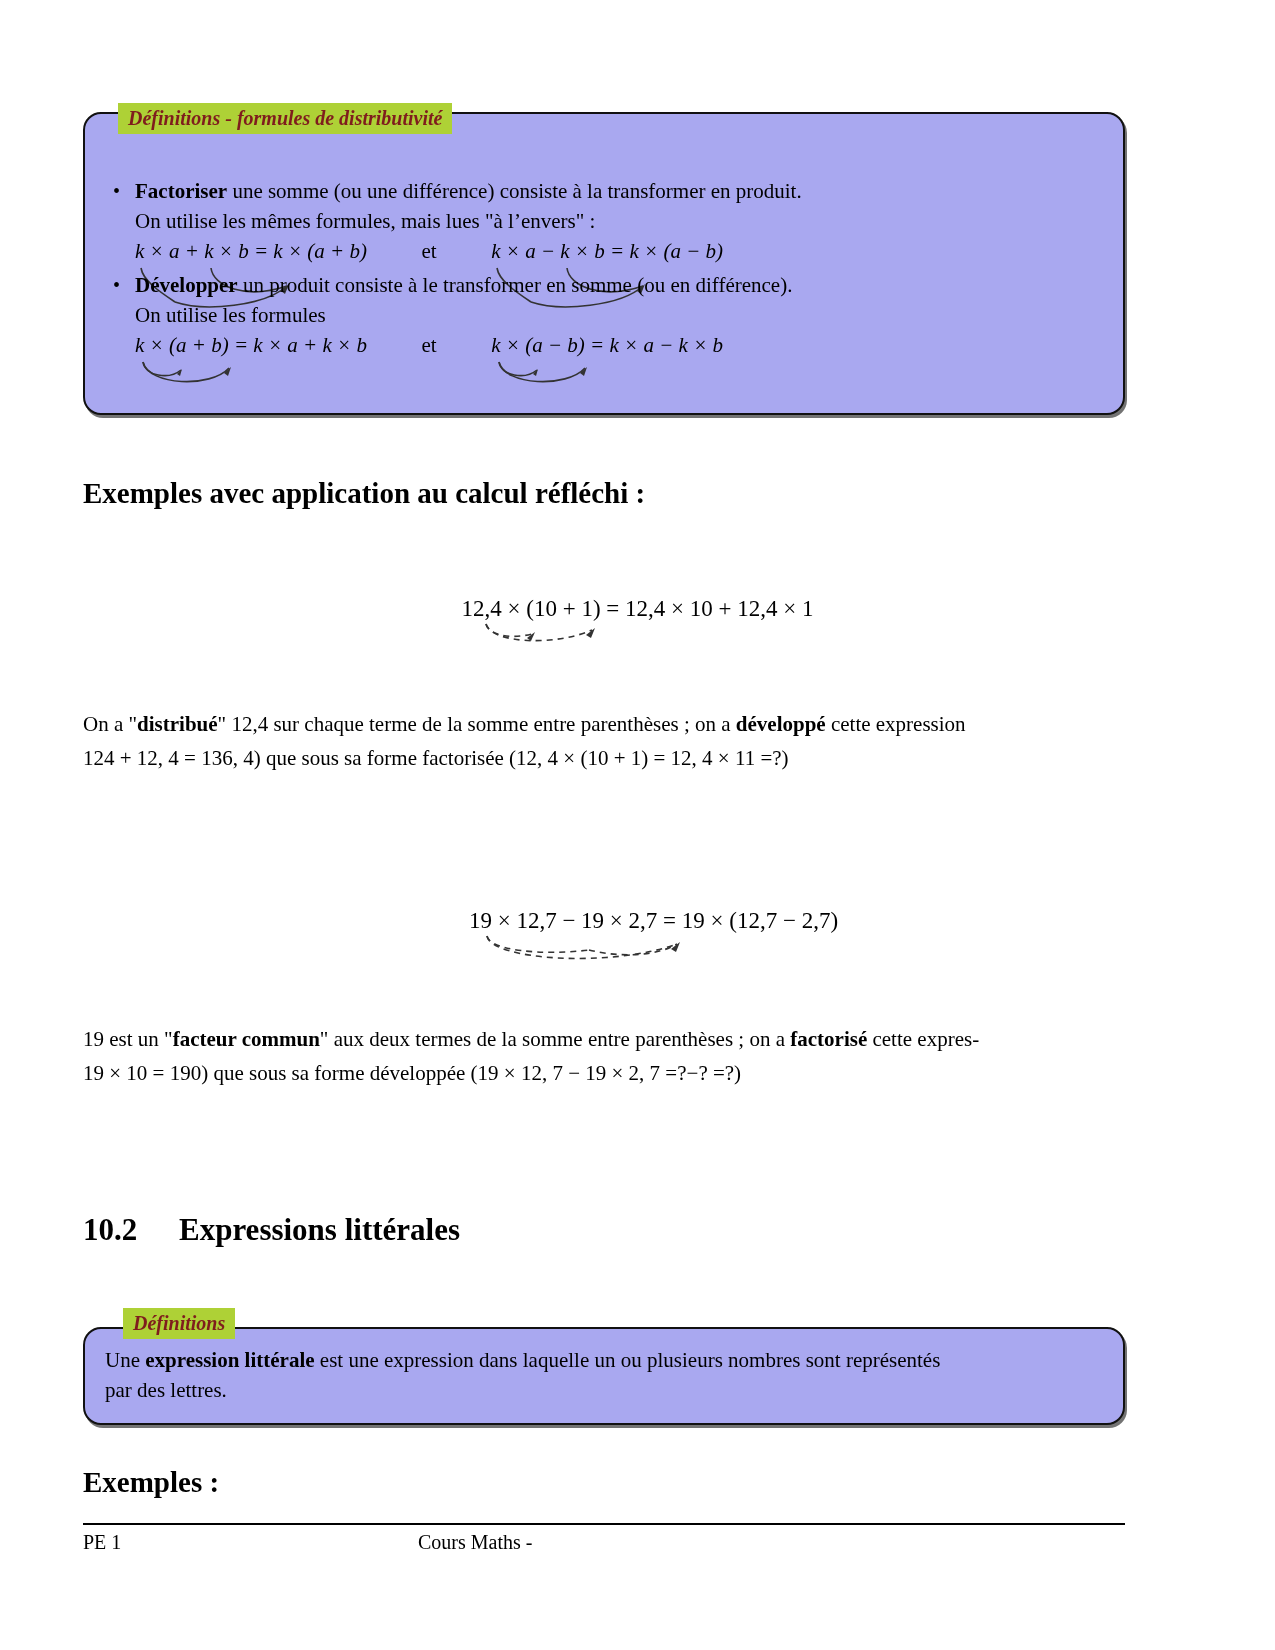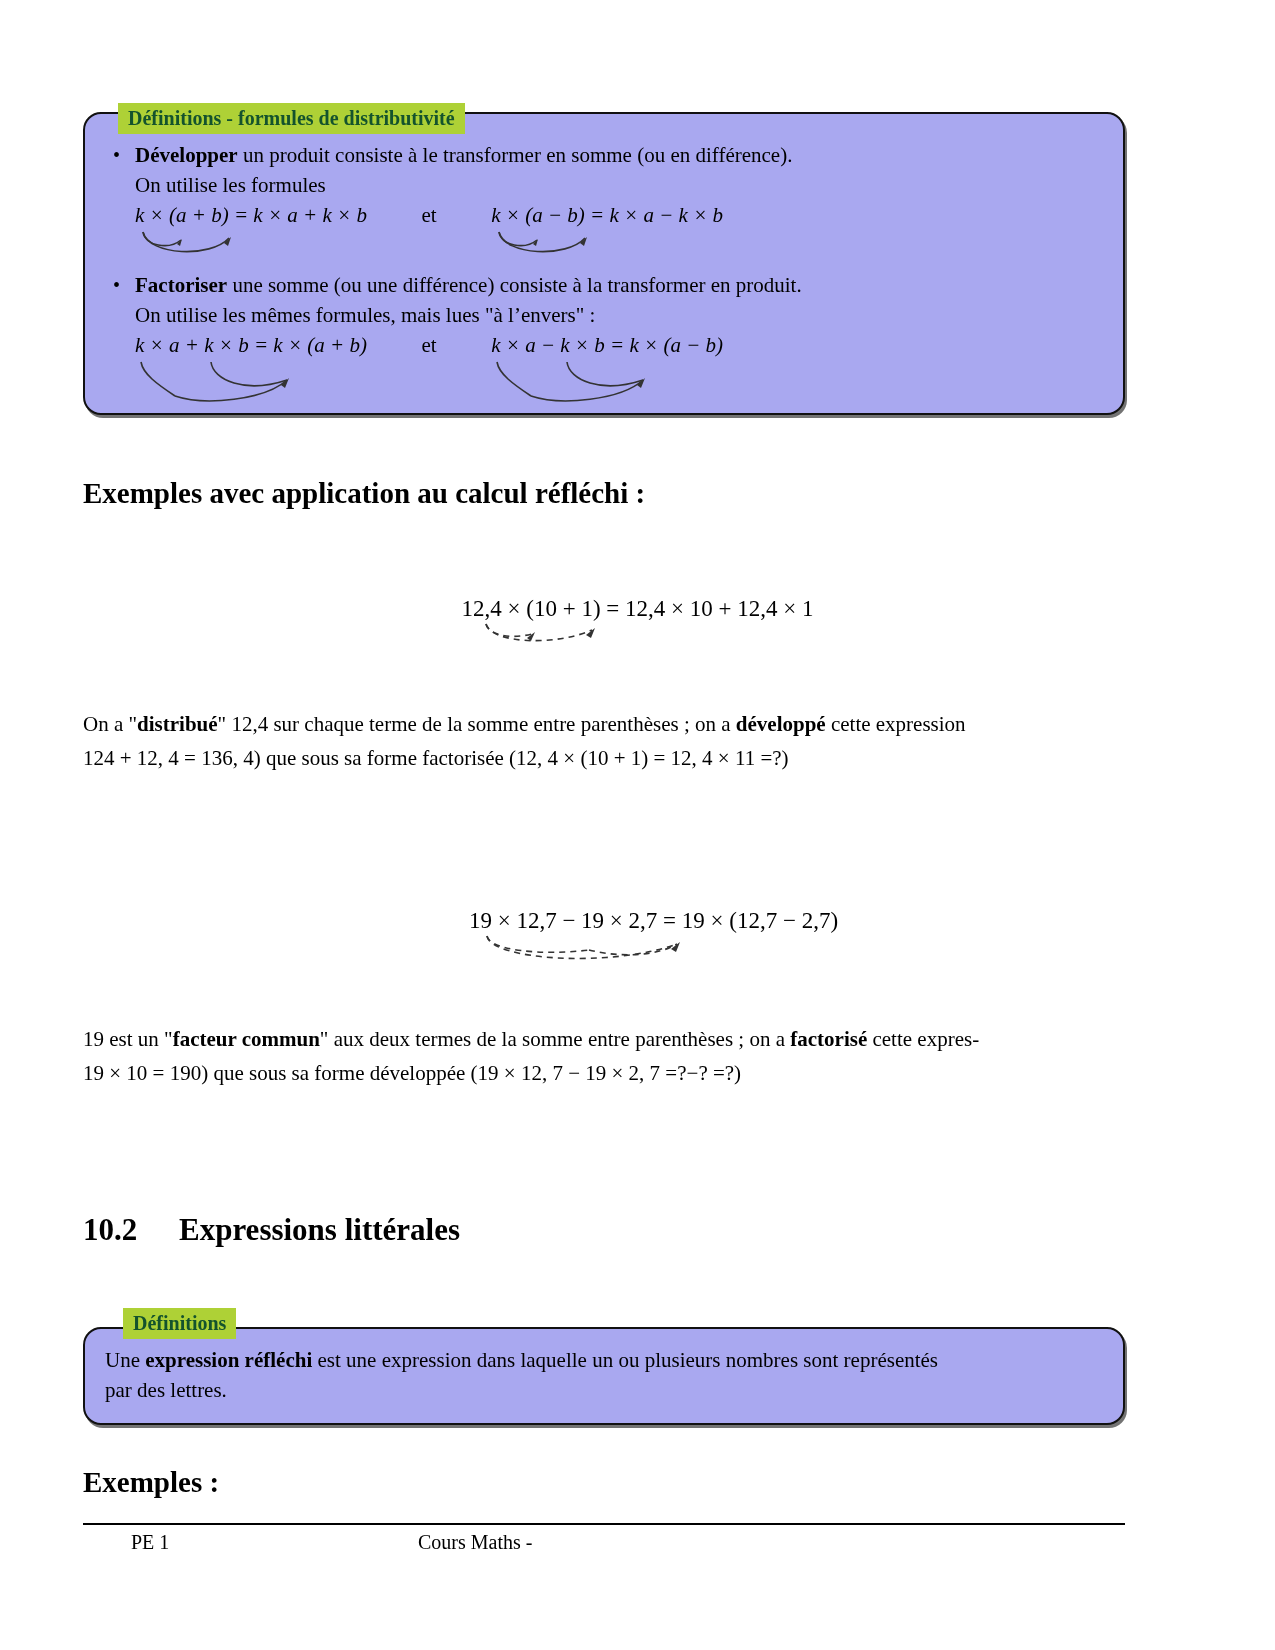--- a/index.html
+++ b/index.html
@@ -28,27 +28,28 @@
     position: absolute;
     background: #a9a8f0;
     border: 2px solid #111111;
     border-radius: 18px;
     box-sizing: border-box;
     box-shadow: 2px 3px 0 rgba(0,0,0,0.55);
   }
   .callout-title {
     position: absolute;
     background: #aed136;
-    color: #14532d;
+    color: #7f1d1d;
     font-weight: bold;
     font-size: 20px;
     line-height: 26px;
     padding: 2px 10px 3px 10px;
     white-space: nowrap;
     z-index: 5;
+    font-style: italic;
   }
 
   .callout-body {
     position: absolute;
     box-sizing: border-box;
   }
 
   ul.bullets {
     margin: 0;
     padding: 0;
@@ -162,20 +163,53 @@
 
 <div class="page">
 
   <div class="callout" style="left:83px; top:112px; width:1042px; height:303px;"></div>
 
   <div class="callout-title" style="left:118px; top:103px;">Définitions - formules de distributivité</div>
 
   <div class="callout-body" style="left:105px; top:140px; width:1000px;">
 
     <ul class="bullets">
+
+      <li style="margin-top:36px;">
+        <div class="ln">
+          <span class="bold">Factoriser</span><span> une somme (ou une différence) consiste à la transformer en produit.</span>
+        </div>
+        <div class="ln">On utilise les mêmes formules, mais lues "à l’envers" :</div>
+
+        <div class="ln" style="height:34px;">
+          <span class="formula-block">
+            <span class="math" style="font-style:italic;">k × a + k × b = k × (a + b)</span>
+            <svg class="arrows" width="270" height="46" viewBox="0 0 270 46">
+              <path d="M6,2 C8,14 22,24 40,36" fill="none" stroke="#333" stroke-width="1.6"></path>
+              <path d="M76,2 C78,20 110,34 152,20" fill="none" stroke="#333" stroke-width="1.6"></path>
+              <path d="M146,25 L154,18 L150,28 Z" fill="#333"></path>
+              <path d="M40,36 C70,46 130,40 152,20" fill="none" stroke="#333" stroke-width="1.6"></path>
+            </svg>
+          </span>
+
+          <span style="display:inline-block; width:44px;"></span>
+          <span>et</span>
+          <span style="display:inline-block; width:44px;"></span>
+
+          <span class="formula-block">
+            <span class="math" style="font-style:italic;">k × a − k × b = k × (a − b)</span>
+            <svg class="arrows" width="270" height="46" viewBox="0 0 270 46">
+              <path d="M6,2 C8,14 22,24 40,36" fill="none" stroke="#333" stroke-width="1.6"></path>
+              <path d="M76,2 C78,20 110,34 152,20" fill="none" stroke="#333" stroke-width="1.6"></path>
+              <path d="M146,25 L154,18 L150,28 Z" fill="#333"></path>
+              <path d="M40,36 C70,46 130,40 152,20" fill="none" stroke="#333" stroke-width="1.6"></path>
+            </svg>
+          </span>
+        </div>
+      </li>
 
       <li style="margin-bottom:18px;">
         <div class="ln">
           <span class="bold">Développer</span><span> un produit consiste à le transformer en somme (ou en différence).</span>
         </div>
         <div class="ln">On utilise les formules</div>
 
         <div class="ln" style="height:34px;">
           
           <span class="formula-block">
@@ -196,53 +230,20 @@
             <span class="math" style="font-style:italic;">k × (a − b) = k × a − k × b</span>
             <svg class="arrows" width="240" height="32" viewBox="0 0 240 32">
               <path d="M8,2 C10,16 34,20 46,10" fill="none" stroke="#333" stroke-width="1.6"></path>
               <path d="M42,14 L47,9 L45,16 Z" fill="#333"></path>
               <path d="M8,2 C14,26 76,28 94,8" fill="none" stroke="#333" stroke-width="1.6"></path>
               <path d="M89,13 L96,7 L93,16 Z" fill="#333"></path>
             </svg>
           </span>
         </div>
       </li>
-
-      <li style="margin-top:36px;">
-        <div class="ln">
-          <span class="bold">Factoriser</span><span> une somme (ou une différence) consiste à la transformer en produit.</span>
-        </div>
-        <div class="ln">On utilise les mêmes formules, mais lues "à l’envers" :</div>
-
-        <div class="ln" style="height:34px;">
-          <span class="formula-block">
-            <span class="math" style="font-style:italic;">k × a + k × b = k × (a + b)</span>
-            <svg class="arrows" width="270" height="46" viewBox="0 0 270 46">
-              <path d="M6,2 C8,14 22,24 40,36" fill="none" stroke="#333" stroke-width="1.6"></path>
-              <path d="M76,2 C78,20 110,34 152,20" fill="none" stroke="#333" stroke-width="1.6"></path>
-              <path d="M146,25 L154,18 L150,28 Z" fill="#333"></path>
-              <path d="M40,36 C70,46 130,40 152,20" fill="none" stroke="#333" stroke-width="1.6"></path>
-            </svg>
-          </span>
-
-          <span style="display:inline-block; width:44px;"></span>
-          <span>et</span>
-          <span style="display:inline-block; width:44px;"></span>
-
-          <span class="formula-block">
-            <span class="math" style="font-style:italic;">k × a − k × b = k × (a − b)</span>
-            <svg class="arrows" width="270" height="46" viewBox="0 0 270 46">
-              <path d="M6,2 C8,14 22,24 40,36" fill="none" stroke="#333" stroke-width="1.6"></path>
-              <path d="M76,2 C78,20 110,34 152,20" fill="none" stroke="#333" stroke-width="1.6"></path>
-              <path d="M146,25 L154,18 L150,28 Z" fill="#333"></path>
-              <path d="M40,36 C70,46 130,40 152,20" fill="none" stroke="#333" stroke-width="1.6"></path>
-            </svg>
-          </span>
-        </div>
-      </li>
     </ul>
   </div>
 
   <div class="lead" style="left:83px; top:477px;">Exemples avec application au calcul réfléchi :</div>
 
   <div class="display-eq" style="top:596px;">
     <span class="inner">
       <span class="math" style="font-size:23px;">12,4 × (10 + 1) = 12,4 × 10 + 12,4 × 1</span>
       <svg class="arrows" width="170" height="30" viewBox="0 0 170 30" style="left:18px;">
         <path d="M6,2 C8,12 28,18 52,12" fill="none" stroke="#333" stroke-width="1.6" stroke-dasharray="6,5"></path>
@@ -282,24 +283,24 @@
   <div class="h2" style="left:83px; top:1212px;">
     <span class="num">10.2</span><span>Expressions littérales</span>
   </div>
 
   <div class="callout" style="left:83px; top:1327px; width:1042px; height:98px;"></div>
 
   <div class="callout-title" style="left:123px; top:1308px;text-align:center;">Définitions</div>
 
   <div class="callout-body" style="left:105px; top:1345px; width:1010px;">
     <div class="ln">
-      <span>Une </span><span class="bold">expression réfléchi</span><span> est une expression dans laquelle un ou plusieurs nombres sont représentés</span>
+      <span>Une </span><span class="bold">expression littérale</span><span> est une expression dans laquelle un ou plusieurs nombres sont représentés</span>
     </div>
     <div class="ln">par des lettres.</div>
   </div>
 
   <div class="lead" style="left:83px; top:1466px;">Exemples :</div>
 
   <div class="footer-rule" style="top:1523px;"></div>
-  <div class="footer-left" style="left:83px; top:1531px;margin-left:48px;">PE 1</div>
+  <div class="footer-left" style="left:83px; top:1531px;">PE 1</div>
   <div class="footer-center" style="left:418px; top:1531px;">Cours Maths -</div>
 
 </div>
 
 </body></html>

